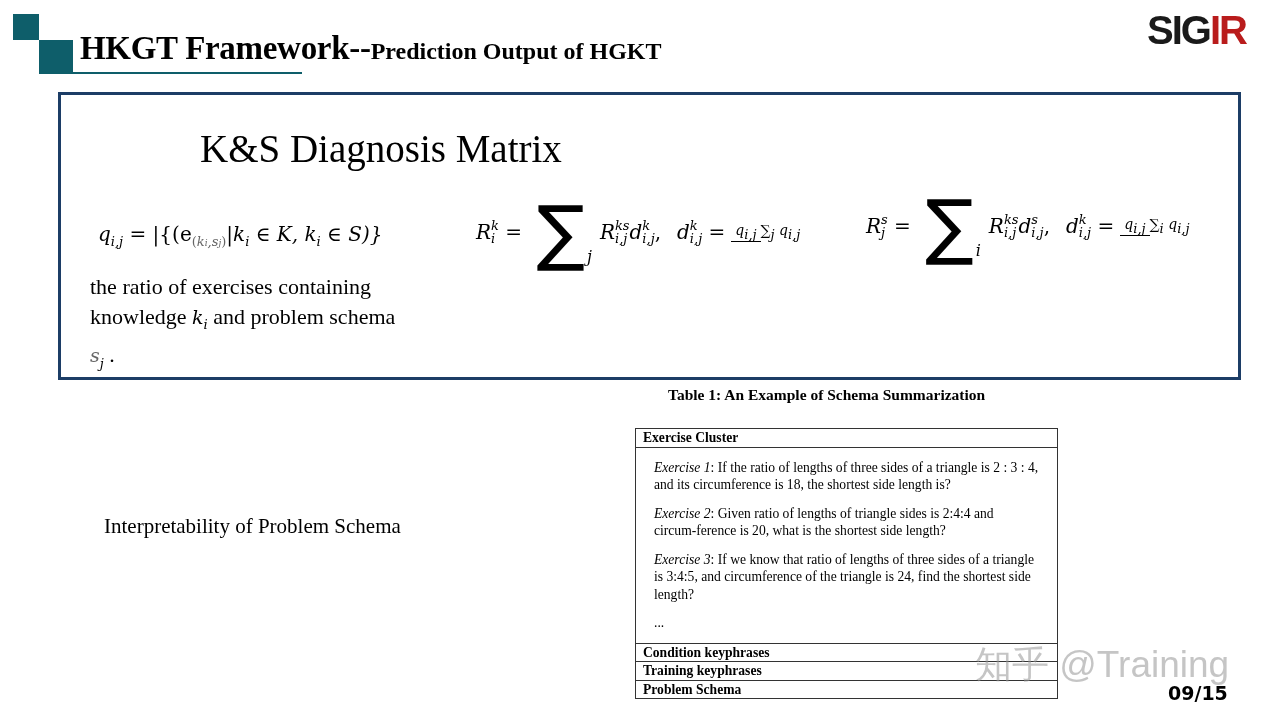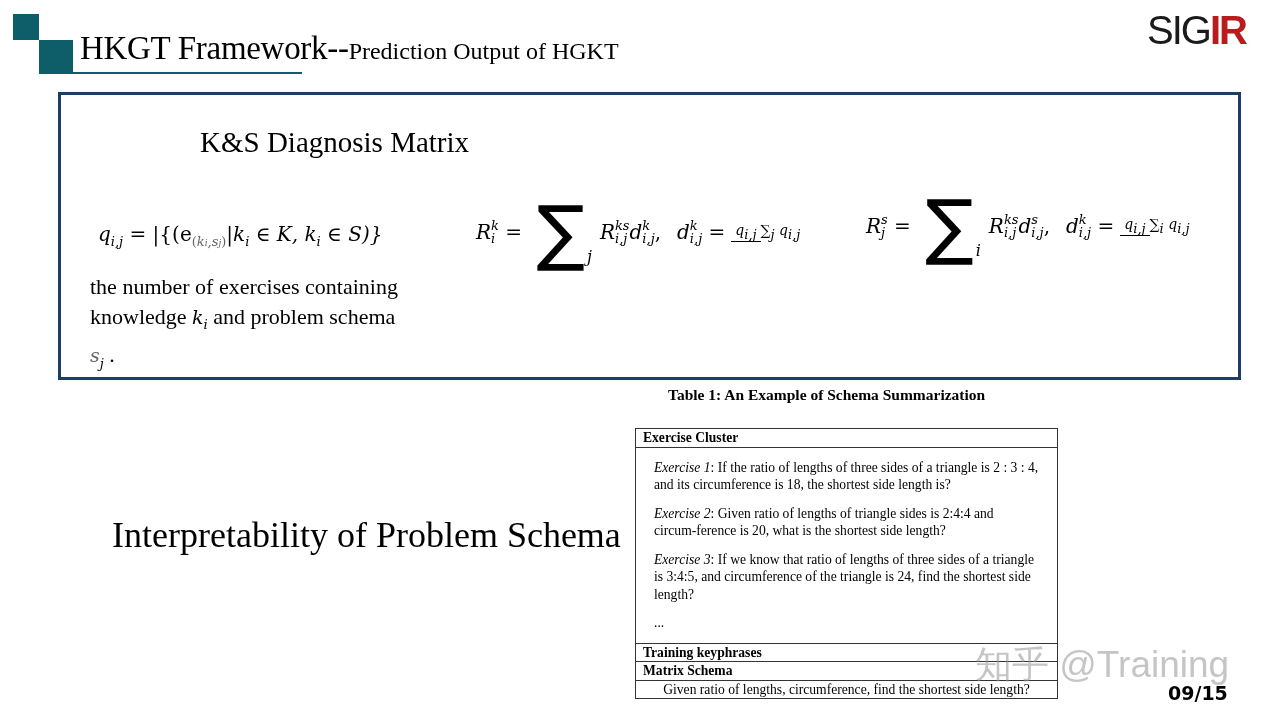--- a/index.html
+++ b/index.html
@@ -1,44 +1,44 @@
 <!DOCTYPE html>
 <html><head>
 <meta charset="utf-8">
 <style>
   html, body { margin:0; padding:0; }
   body { width:1280px; height:720px; background:#ffffff; position:relative; overflow:hidden;
          font-family:"Liberation Serif", "DejaVu Serif", serif; color:#000; }
   .sq1 { position:absolute; left:13px; top:14px; width:26px; height:26px; background:#0e5e6a; }
   .sq2 { position:absolute; left:39px; top:40px; width:34px; height:34px; background:#0e5e6a; }
   .title-rule { position:absolute; left:73px; top:72px; width:229px; height:2px; background:#0e5e6a; }
-  .title { position:absolute; left:80px; top:30px; white-space:nowrap; font-weight:normal; }
+  .title { position:absolute; left:80px; top:30px; white-space:nowrap; font-weight:bold; }
   .title .main { font-size:33px; letter-spacing:-0.3px; }
   .title .sub { font-size:24px; }
   .logo { position:absolute; left:1147px; top:8px; font-family:"Liberation Sans", sans-serif; font-size:40px; letter-spacing:-2px; }
-  .logo .sig { color:#1a1a1a; font-weight:normal; }
+  .logo .sig { color:#1a1a1a; font-weight:bold; }
   .logo .ir { color:#b91c1c; font-weight:bold; }
   .box { position:absolute; left:58px; top:92px; width:1177px; height:282px; border:3px solid #1c3d66; box-sizing:content-box; }
-  .box-title { position:absolute; left:200px; top:126px; font-size:29px; }
+  .box-title { position:absolute; left:200px; top:126px; font-size:39px; }
   .math { font-family:"DejaVu Serif", serif; font-style:italic; position:absolute; white-space:nowrap; }
   .eq1 { left:98px; top:222px; font-size:20px; }
   .eq1 sub { font-size:13px; }
   .eq1 .grey { color:#666;margin-top:16px; }
   .desc { position:absolute; left:90px; top:272px; font-size:22px; line-height:30px; width:360px; }
   .desc i { font-family:"DejaVu Serif", serif; font-size:19px; }
   .desc .grey { color:#666; }
   .eqR { font-size:20px; display:flex; align-items:center; }
   .eqR sub, .eqR sup { font-size:13px; }
   .sigma { font-style:normal; font-size:72px; line-height:72px; font-family:"DejaVu Sans", sans-serif; margin:0 2px 0 8px; }
   .sigsub { font-size:16px; align-self:flex-end; margin-right:8px; margin-bottom:2px; }
   .frac { display:inline-flex; flex-direction:row; align-items:center; font-size:14px; margin-left:6px; }
   .frac .num { border-bottom:1px solid #000; padding:0 4px; }
   .eq2 { left:476px; top:196px; }
   .eq3 { left:866px; top:190px; }
-  .interp { position:absolute; left:112px; top:514px; font-size:36px; }
+  .interp { position:absolute; left:104px; top:514px; font-size:21px; }
   .tcap { position:absolute; left:668px; top:386px; font-size:15.5px; font-weight:bold; }
   table.ex { position:absolute; left:635px; top:428px; width:423px; border-collapse:collapse; font-size:13.6px; line-height:17.5px;padding-left:37px; }
   table.ex td { border:1px solid #333; padding:0 7px; }
   table.ex td.h { font-weight:bold; }
   table.ex td.c { text-align:center; }
   table.ex .exl p { margin:11px; }
   .wm { position:absolute; left:975px; top:640px; font-family:Liberation Sans, sans-serif; font-size:37px; color:rgba(150,150,150,0.55); white-space:nowrap; }
   .pageno { position:absolute; left:1168px; top:682px; font-family:"DejaVu Sans", sans-serif; font-weight:bold; font-size:19px; }
 </style>
 </head>
@@ -55,21 +55,21 @@
 </div>
 
 <div class="box"></div>
 <div class="box-title">K&amp;S Diagnosis Matrix</div>
 
 <div class="math eq1">
   <span>q</span><sub>i,j</sub><span style="font-style:normal"> = |{(e</span><sub class="grey"><span style="font-style:normal">(</span><span>k</span><span style="font-size:9px">i</span>,<span>s</span><span style="font-size:9px">j</span><span style="font-style:normal">)</span></sub><span>|k</span><sub>i</sub><span> ∈ K, k</span><sub>i</sub><span> ∈ S)}</span>
 </div>
 
 <div class="desc">
-  <span>the number of exercises containing</span><br>
+  <span>the ratio of exercises containing</span><br>
   <span>knowledge </span><i>k</i><sub><i style="font-size:13px">i</i></sub><span> and problem schema</span><br>
   <i class="grey">s</i><sub><i style="font-size:13px">j</i></sub><span> .</span>
 </div>
 
 <div class="math eqR eq2">
   <span>R</span>
     <span style="display:inline-flex;flex-direction:column;line-height:13px;font-size:13px">
       <span>k</span>
       <span>i</span>
     </span>
@@ -141,25 +141,25 @@
       </tr>
   <tr>
     <td class="exl">
       <p><i>Exercise 1</i><span>: If the ratio of lengths of three sides of a triangle is 2 : 3 : 4, and its circumference is 18, the shortest side length is?</span></p>
       <p><i>Exercise 2</i><span>: Given ratio of lengths of triangle sides is 2:4:4 and circum-ference is 20, what is the shortest side length?</span></p>
       <p><i>Exercise 3</i><span>: If we know that ratio of lengths of three sides of a triangle is 3:4:5, and circumference of the triangle is 24, find the shortest side length?</span></p>
       <p>...</p>
     </td>
   </tr>
   <tr>
+        <td class="h">Condition keyphrases</td>
+      </tr>
+  <tr>
         <td class="h">Training keyphrases</td>
       </tr>
   <tr>
-        <td class="h">Matrix Schema</td>
-      </tr>
-  <tr>
-        <td class="c">Given ratio of lengths, circumference, find the shortest side length?</td>
+        <td class="h">Problem Schema</td>
       </tr>
 </tbody>
   </table>
 
 <div class="wm">知乎 @Training</div>
 <div class="pageno">09/15</div>
 
 </body></html>

